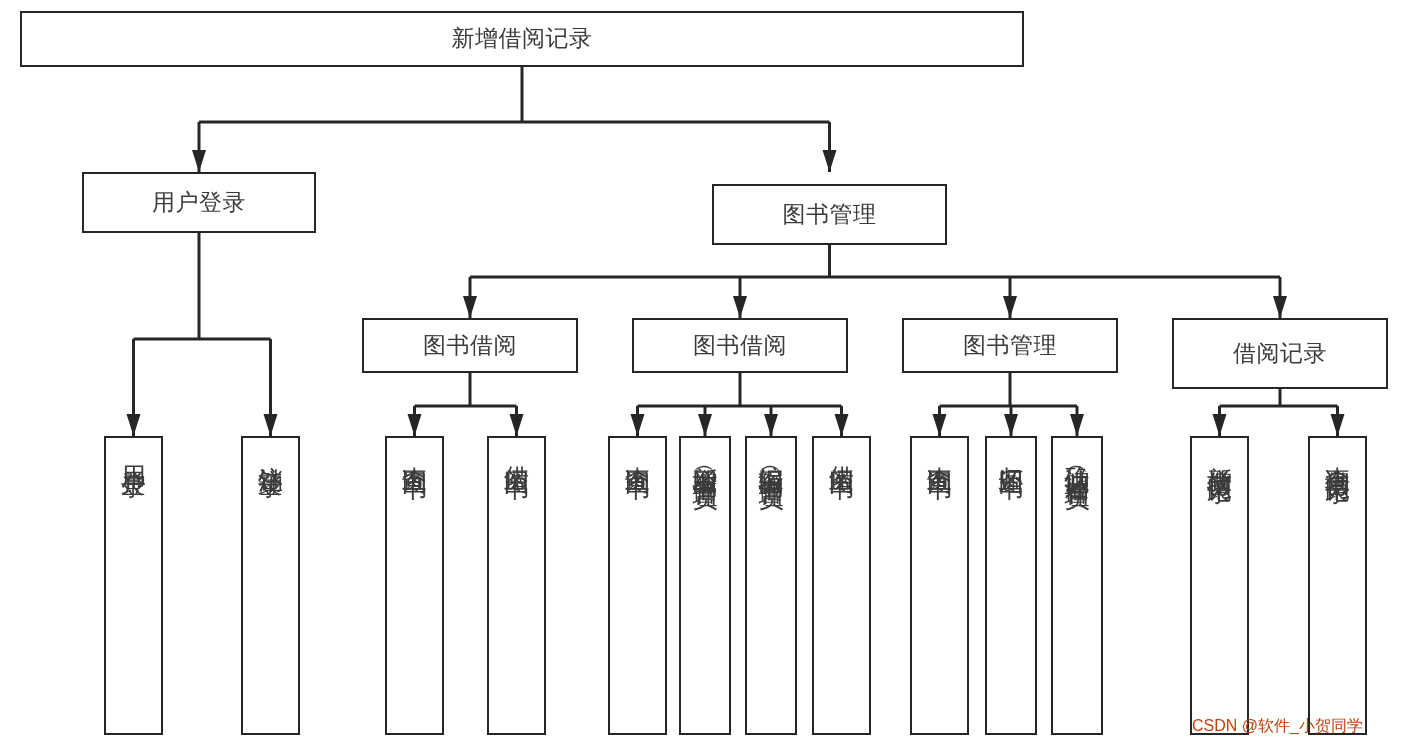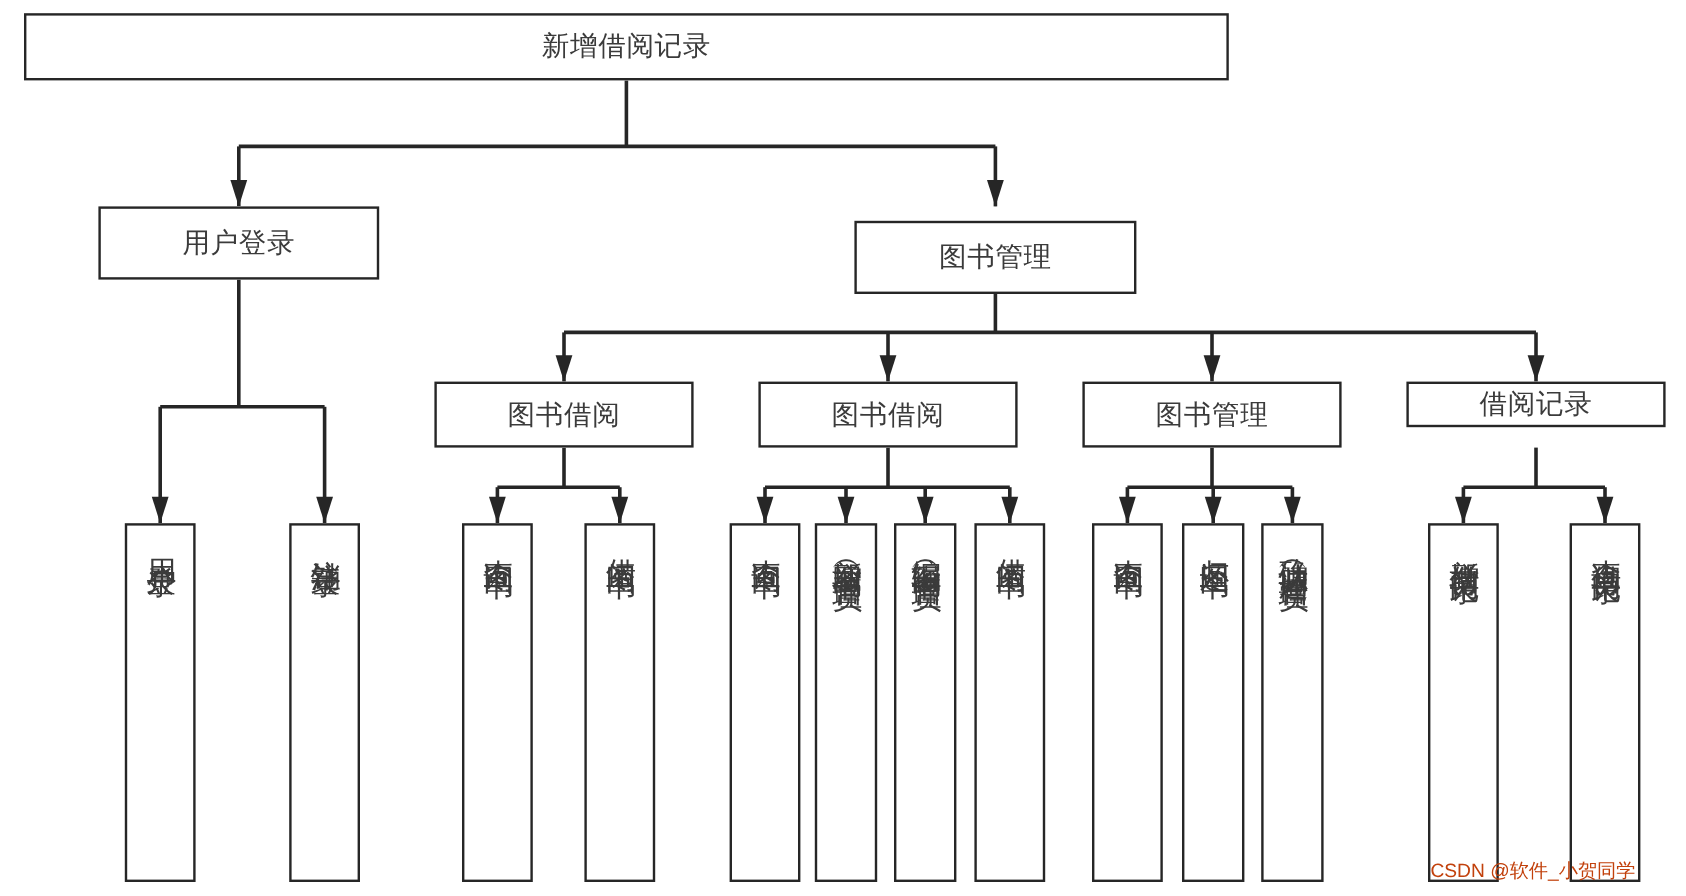--- a/index.html
+++ b/index.html
@@ -146,21 +146,21 @@
       </div>
       <div class="node horiz" style="left: 362px; top: 318px; width: 216px; height: 55px;">
         <span class="label">图书借阅</span>
       </div>
       <div class="node horiz" style="left: 632px; top: 318px; width: 216px; height: 55px;">
         <span class="label">图书借阅</span>
       </div>
       <div class="node horiz" style="left: 902px; top: 318px; width: 216px; height: 55px;">
         <span class="label">图书管理</span>
       </div>
-      <div class="node horiz" style="left: 1172px; top: 318px; width: 216px; height: 38px;">
+      <div class="node horiz" style="left: 1172px; top: 318px; width: 216px; height: 71px;">
         <span class="label">借阅记录</span>
       </div>
       <div class="node vert" style="left: 104px; top: 436px; width: 59px; height: 299px;">
         <span class="label">用户登录</span>
       </div>
       <div class="node vert" style="left: 241px; top: 436px; width: 59px; height: 299px;">
         <span class="label">注销登录</span>
       </div>
       <div class="node vert" style="left: 385px; top: 436px; width: 59px; height: 299px;">
         <span class="label">查询图书</span>

